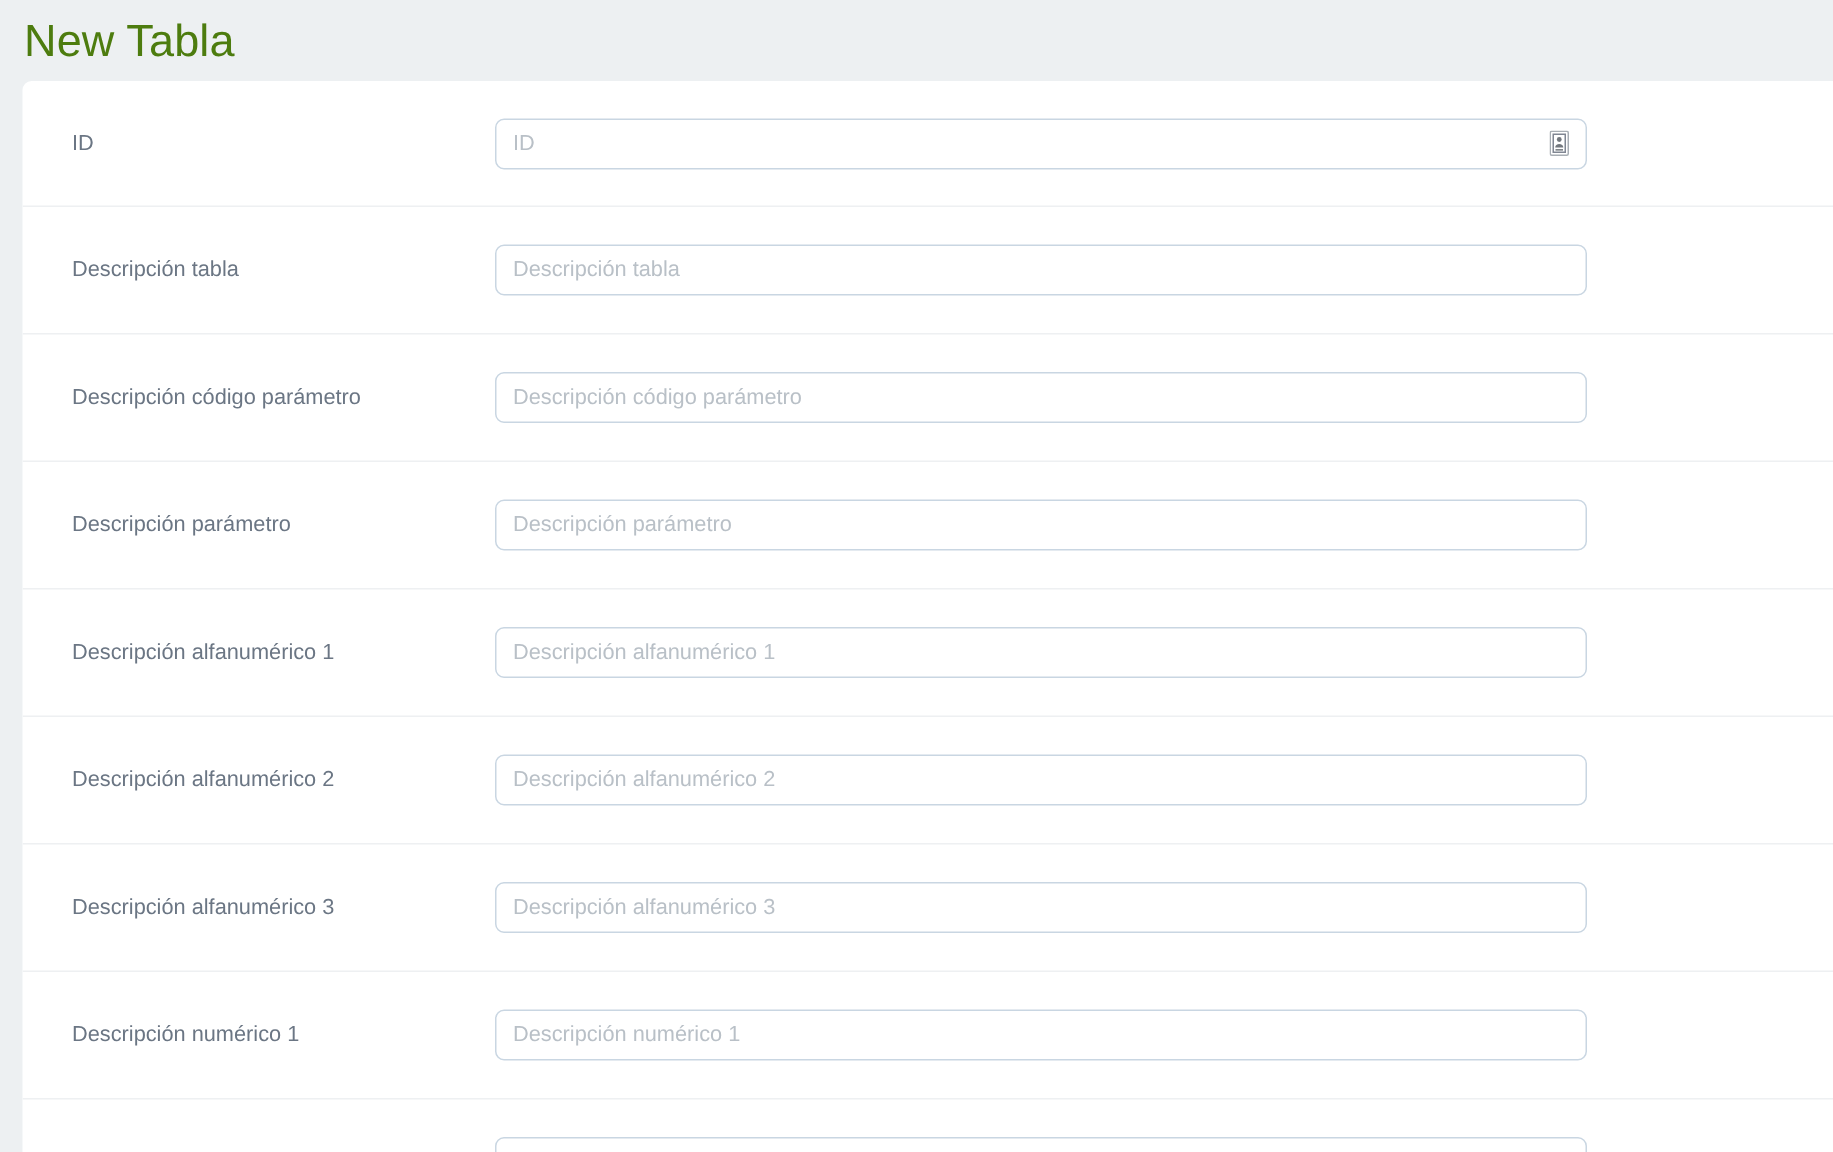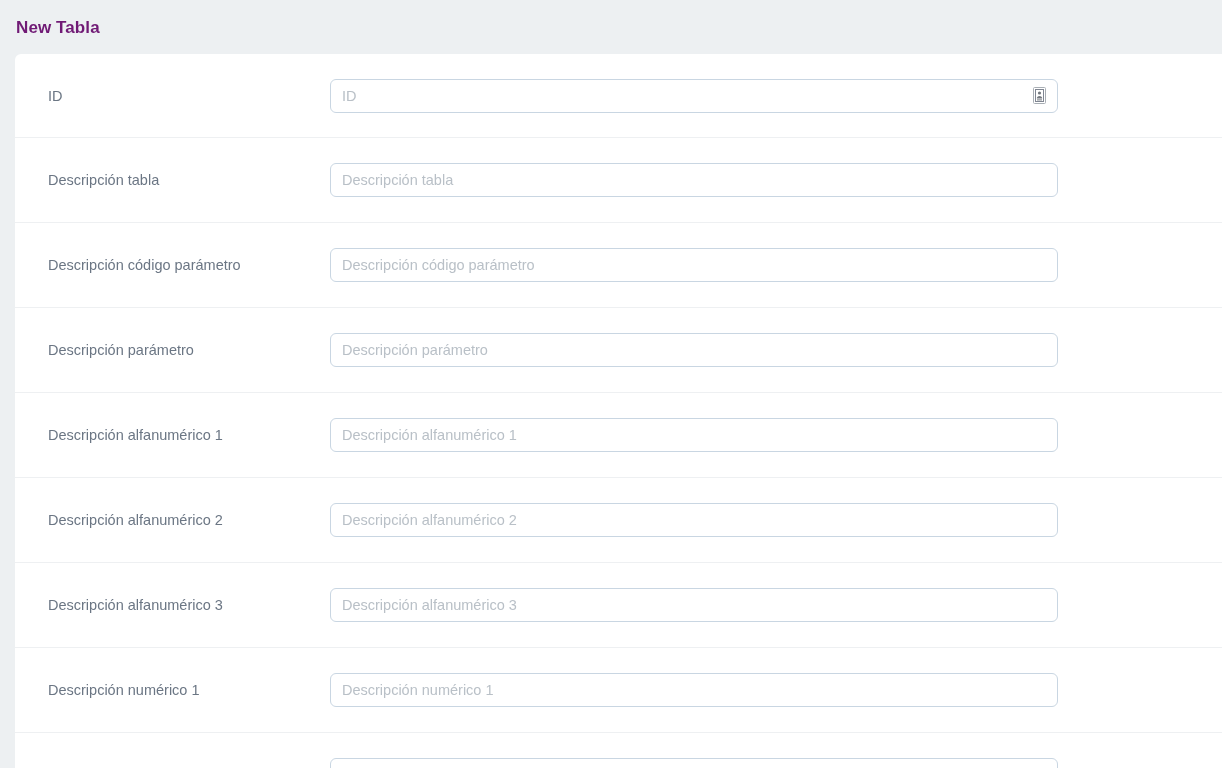--- a/index.html
+++ b/index.html
@@ -31,23 +31,23 @@
     left: 0;
     width: 1222px;
     height: 54px;
     background: #edf0f2;
   }
 
   .page-title {
     position: absolute;
     left: 16px;
     top: 14px;
-    font-size: 17px;
-    font-weight: 700;
-    color: #701a75;
+    font-size: 30px;
+    font-weight: 400;
+    color: #4d7c0f;
     letter-spacing: 0.1px;
     line-height: 28px;
     white-space: nowrap;
   }
 
   
   .form-card {
     position: absolute;
     left: 15px;
     top: 54px;

